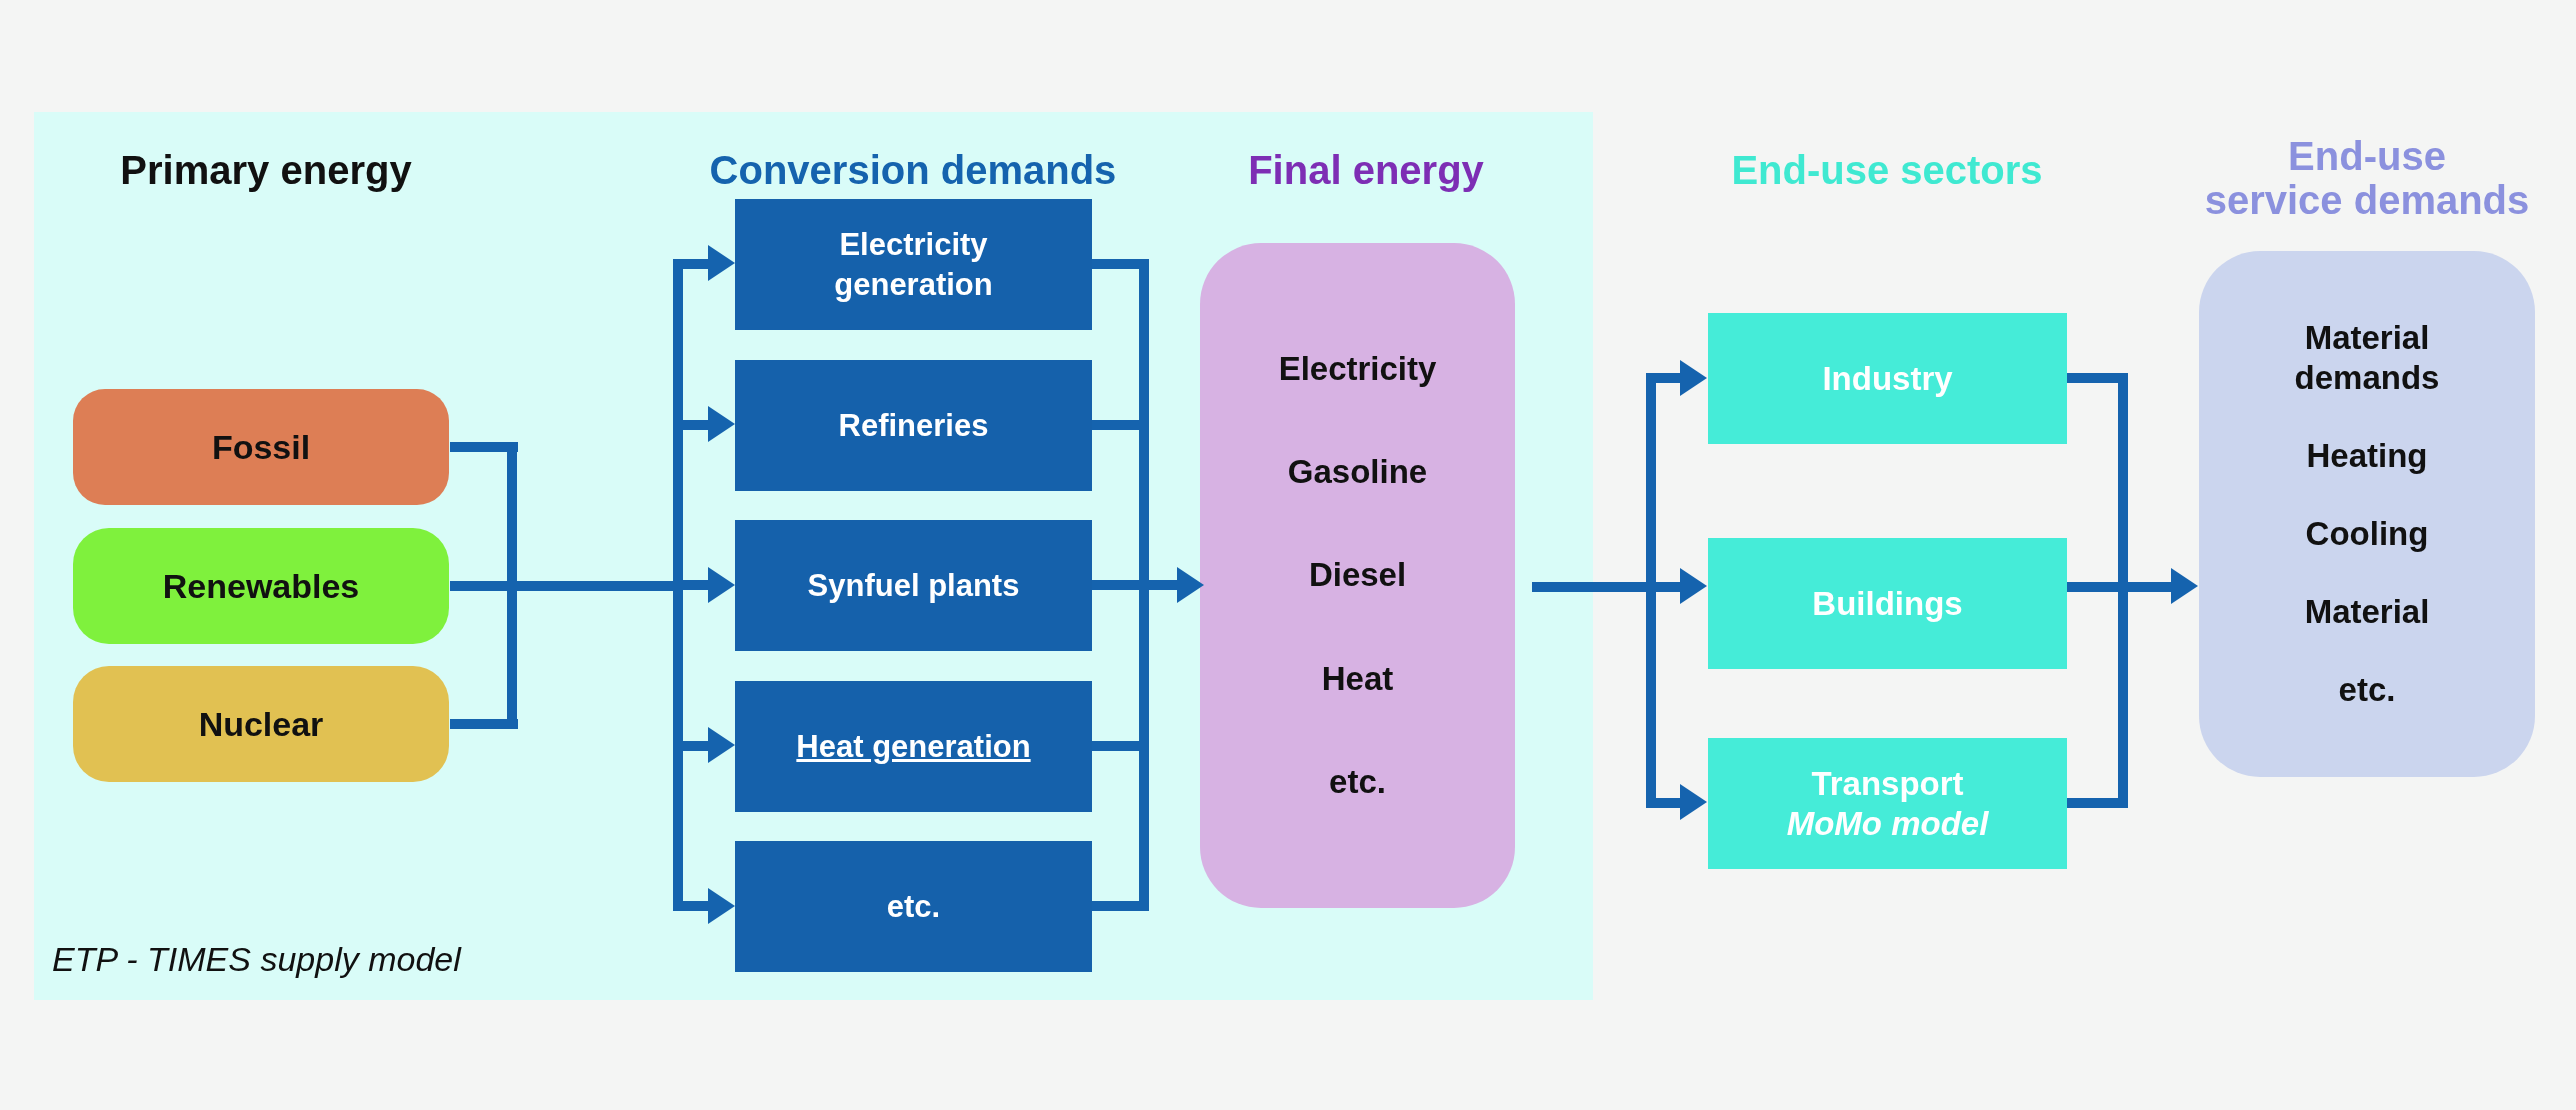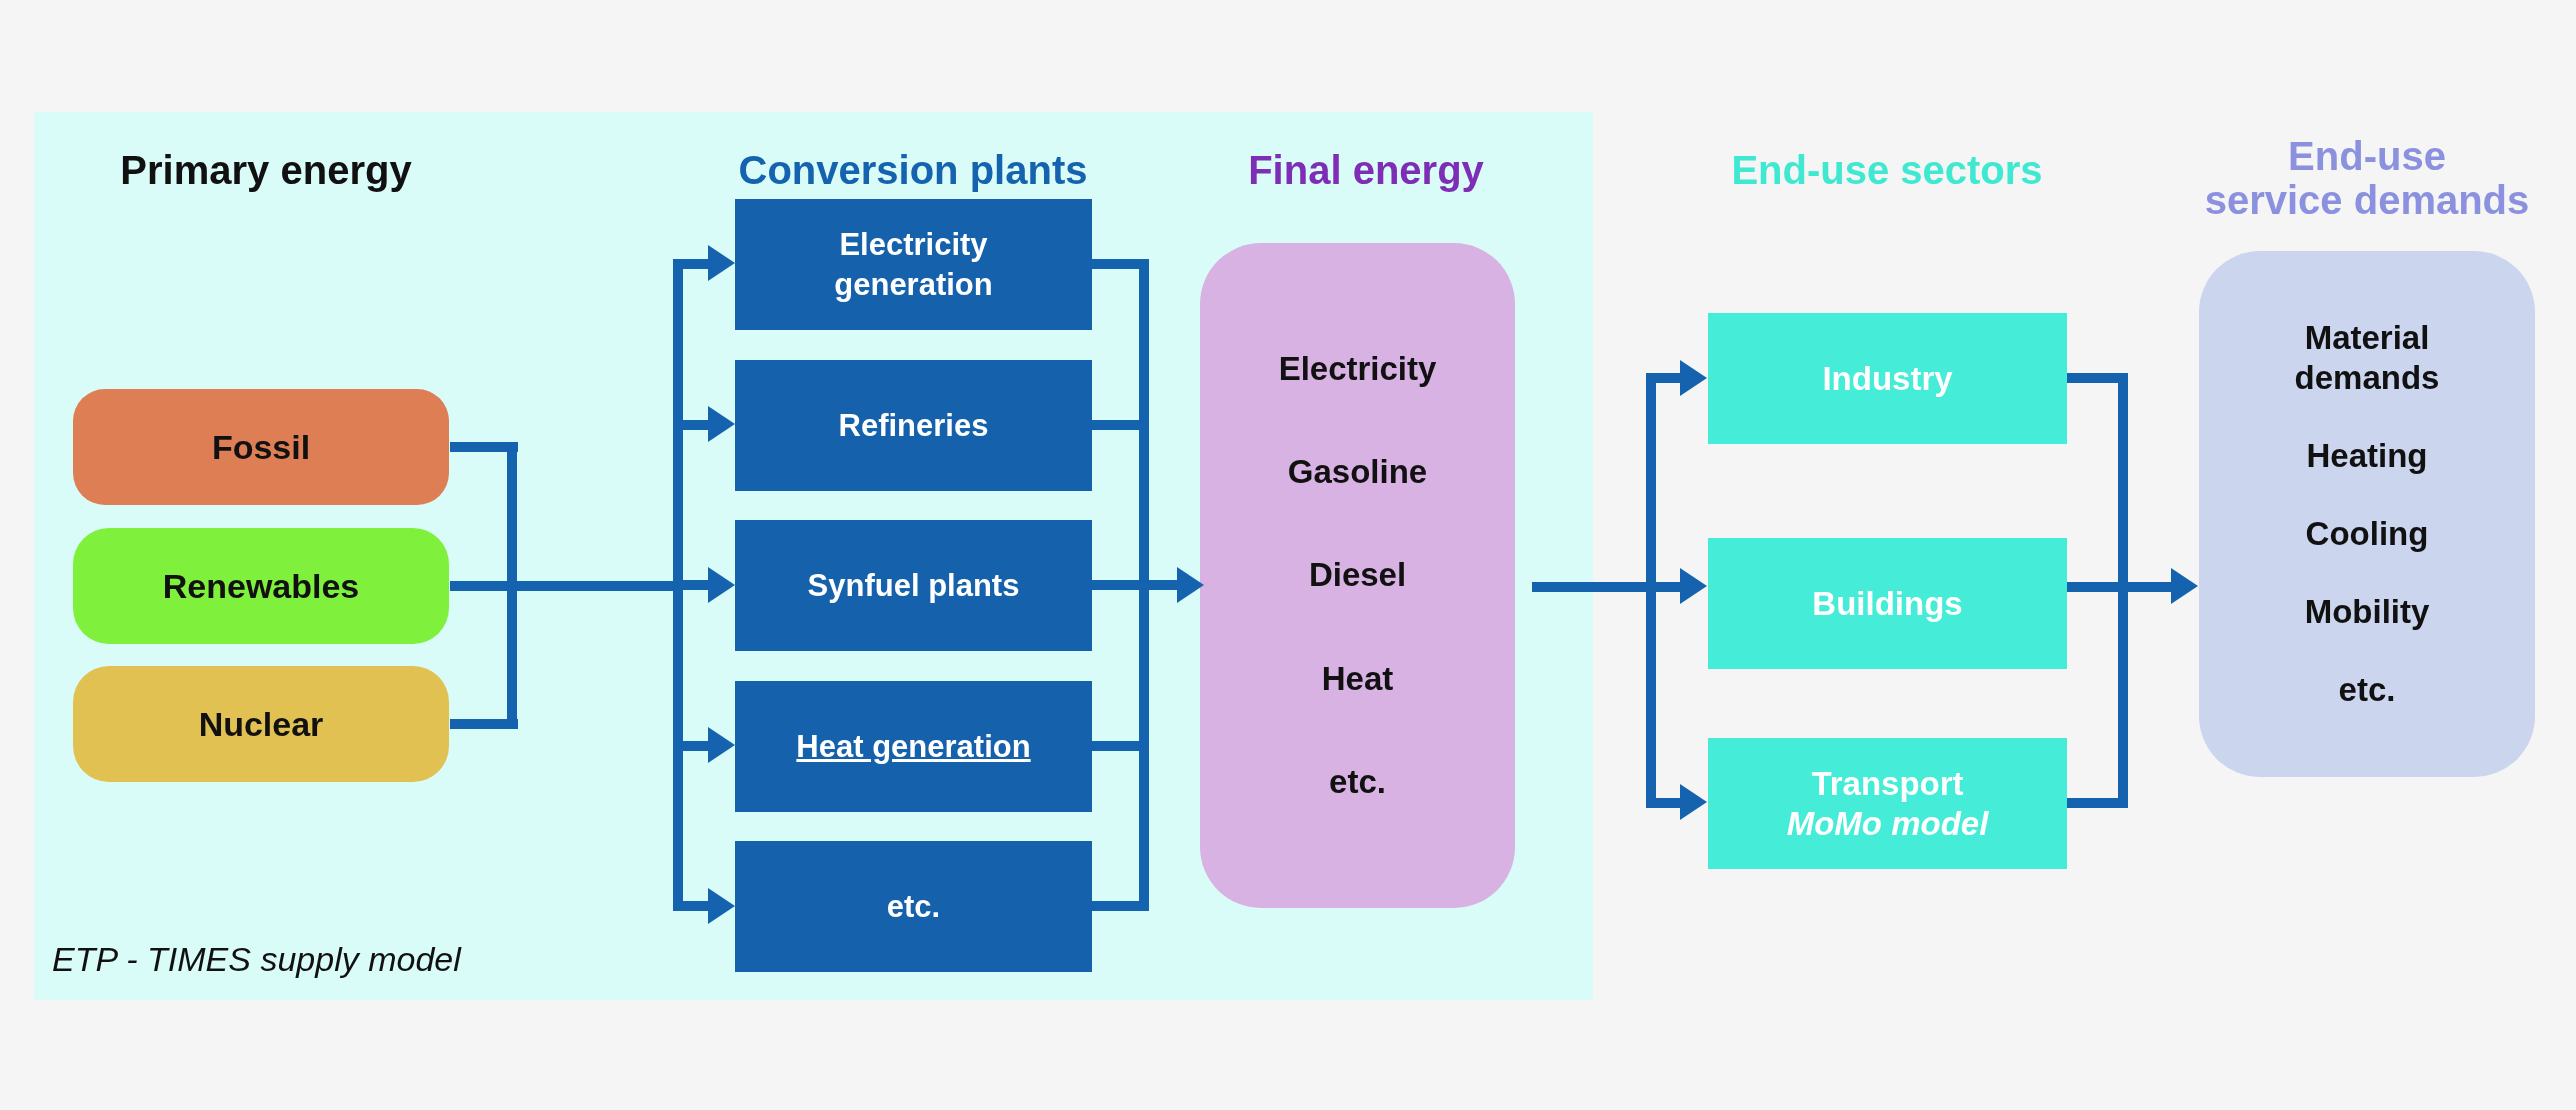--- a/index.html
+++ b/index.html
@@ -33,21 +33,21 @@
   .arrow-head{position:absolute;width:0;height:0;border-top:18.6px solid transparent;border-bottom:18.6px solid transparent;border-left:27px solid var(--accent-blue);}
 </style>
 </head>
 <body>
 
 <div class="canvas">
 
   <div class="cyan-panel"></div>
 
   <div class="heading" style="left:52px;top:148px;">Primary energy</div>
-  <div class="heading h-conversion" style="left:699px;top:148px;">Conversion plants</div>
+  <div class="heading h-conversion" style="left:699px;top:148px;">Conversion demands</div>
   <div class="heading h-final" style="left:1152px;top:148px;">Final energy</div>
   <div class="heading h-enduse" style="left:1673px;top:148px;">End-use sectors</div>
   <div class="heading h-esd" style="left:2153px;top:134px;">
     <div>End-use</div>
     <div>service demands</div>
   </div>
 
   <div class="pill" style="top:389px;background:var(--fossil);border-radius:32px;">Fossil</div>
   <div class="pill" style="top:528px;background:var(--renewables);">Renewables</div>
   <div class="pill" style="top:666px;background:var(--nuclear);">Nuclear</div>
@@ -74,21 +74,21 @@
     </div>
   <div class="teal-box" style="top:738px;">
     <div>Transport</div>
     <div class="teal-sub">MoMo model</div>
   </div>
 
   <div class="round-panel esd-panel">
       <div class="panel-item">Material demands</div>
       <div class="panel-item">Heating</div>
       <div class="panel-item">Cooling</div>
-      <div class="panel-item">Mobility</div>
+      <div class="panel-item">Material</div>
       <div class="panel-item">etc.</div>
     </div>
 
   <div class="footer-note">ETP - TIMES supply model</div>
 
   <div id="connectors">
       <div class="line" style="left: 450px; top: 442px; width: 68px; height: 10px;"></div>
       <div class="line" style="left: 450px; top: 581px; width: 233px; height: 10px;"></div>
       <div class="line" style="left: 450px; top: 719px; width: 68px; height: 10px;"></div>
       <div class="line" style="left: 678px; top: 259px; width: 34px; height: 10px;"></div>

